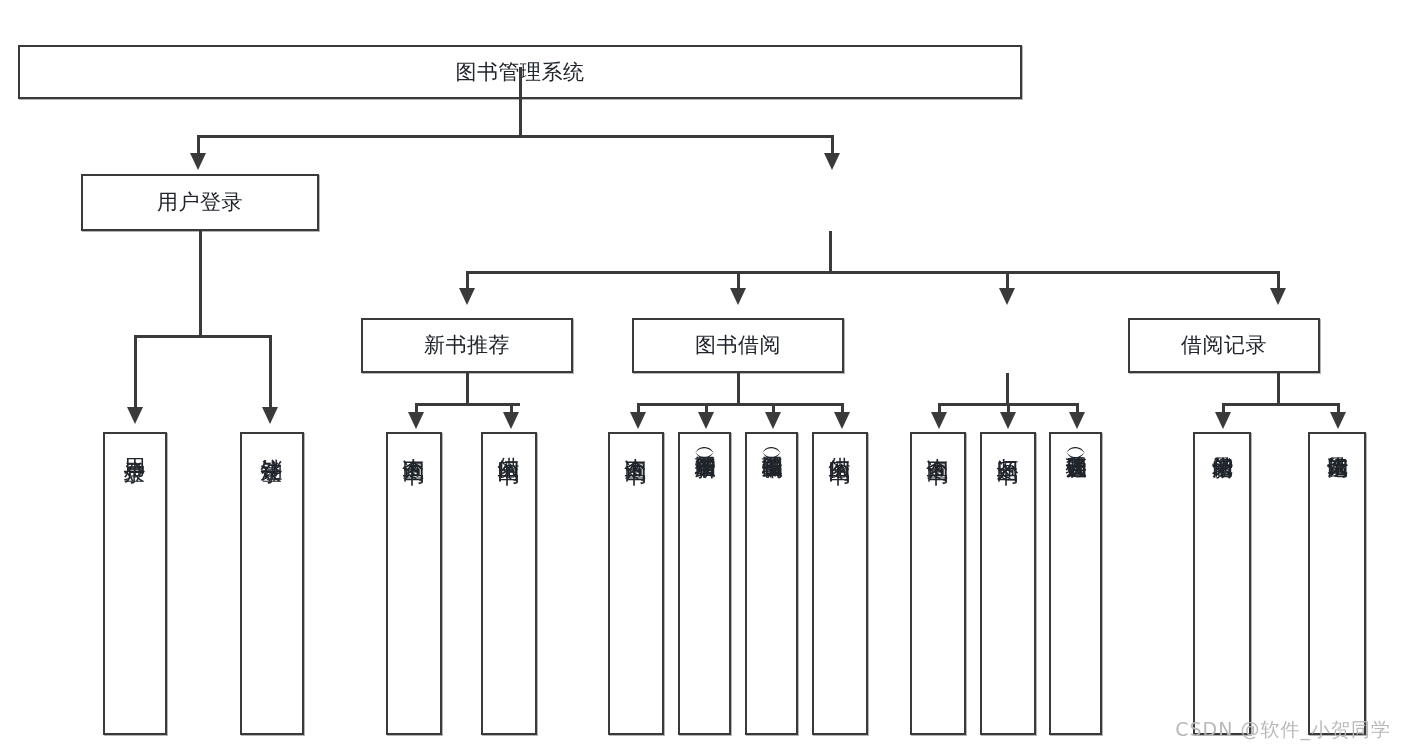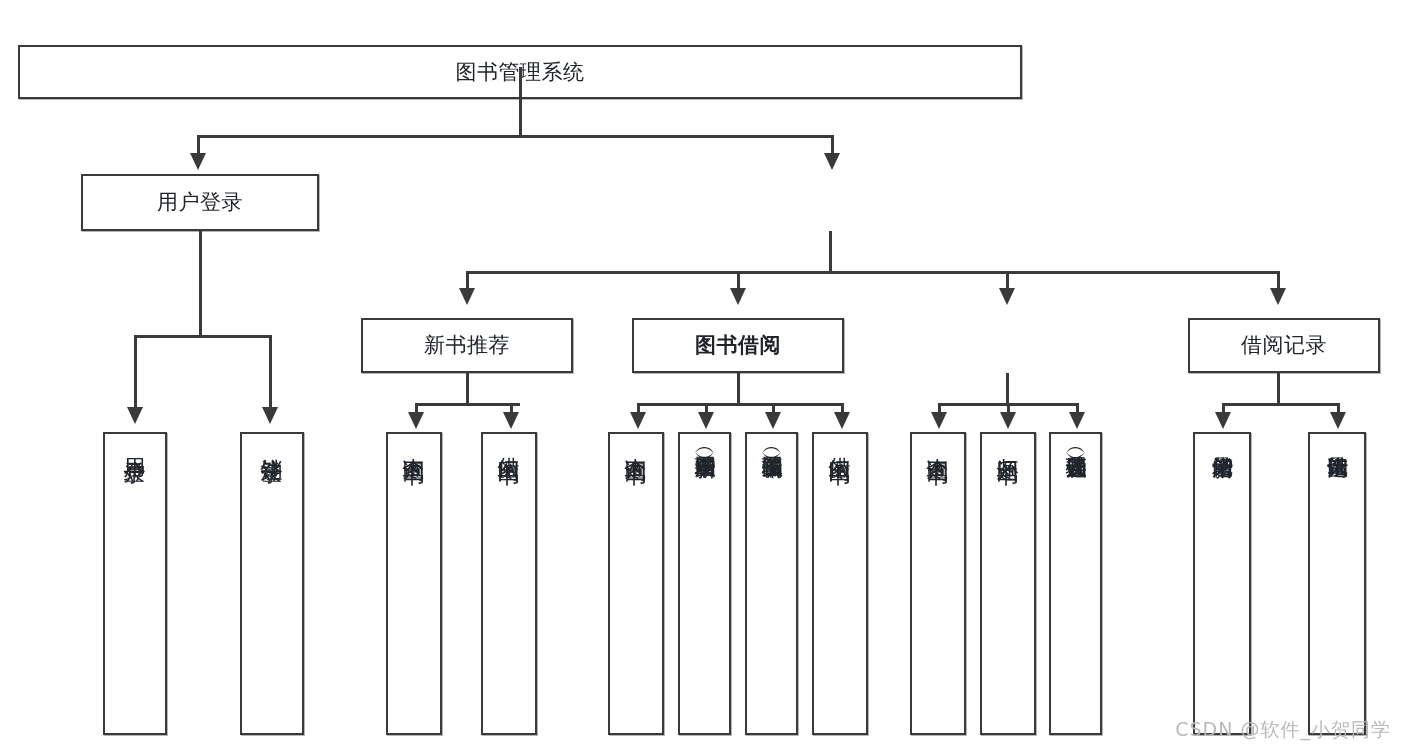--- a/index.html
+++ b/index.html
@@ -118,24 +118,24 @@
   <div class="ln v" style="left:737px;top:271px;height:20px;"></div>
   <div class="arrow" style="left:730px;top:288px;"></div>
   <div class="ln v" style="left:1006px;top:271px;height:20px;"></div>
   <div class="arrow" style="left:999px;top:288px;"></div>
   <div class="ln v" style="left:1277px;top:271px;height:20px;"></div>
   <div class="arrow" style="left:1270px;top:288px;"></div>
 
   <div class="node" style="left:361px;top:318px;width:212px;height:55px;">
     <span class="lbl">新书推荐</span>
   </div>
-  <div class="node" style="left:632px;top:318px;width:212px;height:55px;font-weight:bold;">
+  <div class="node" style="left:632px;top:318px;width:212px;height:55px;">
     <span class="lbl">图书借阅</span>
   </div>
-  <div class="node" style="left:1188px;top:318px;width:192px;height:55px;">
+  <div class="node" style="left:1128px;top:318px;width:192px;height:55px;">
     <span class="lbl">借阅记录</span>
   </div>
 
   <div class="ln v" style="left:466px;top:373px;height:32px;"></div>
   <div class="ln h" style="left:415px;top:403px;width:105px;"></div>
   <div class="ln v" style="left:415px;top:403px;height:12px;"></div>
   <div class="arrow" style="left:408px;top:412px;"></div>
   <div class="ln v" style="left:510px;top:403px;height:12px;"></div>
   <div class="arrow" style="left:503px;top:412px;"></div>
 

